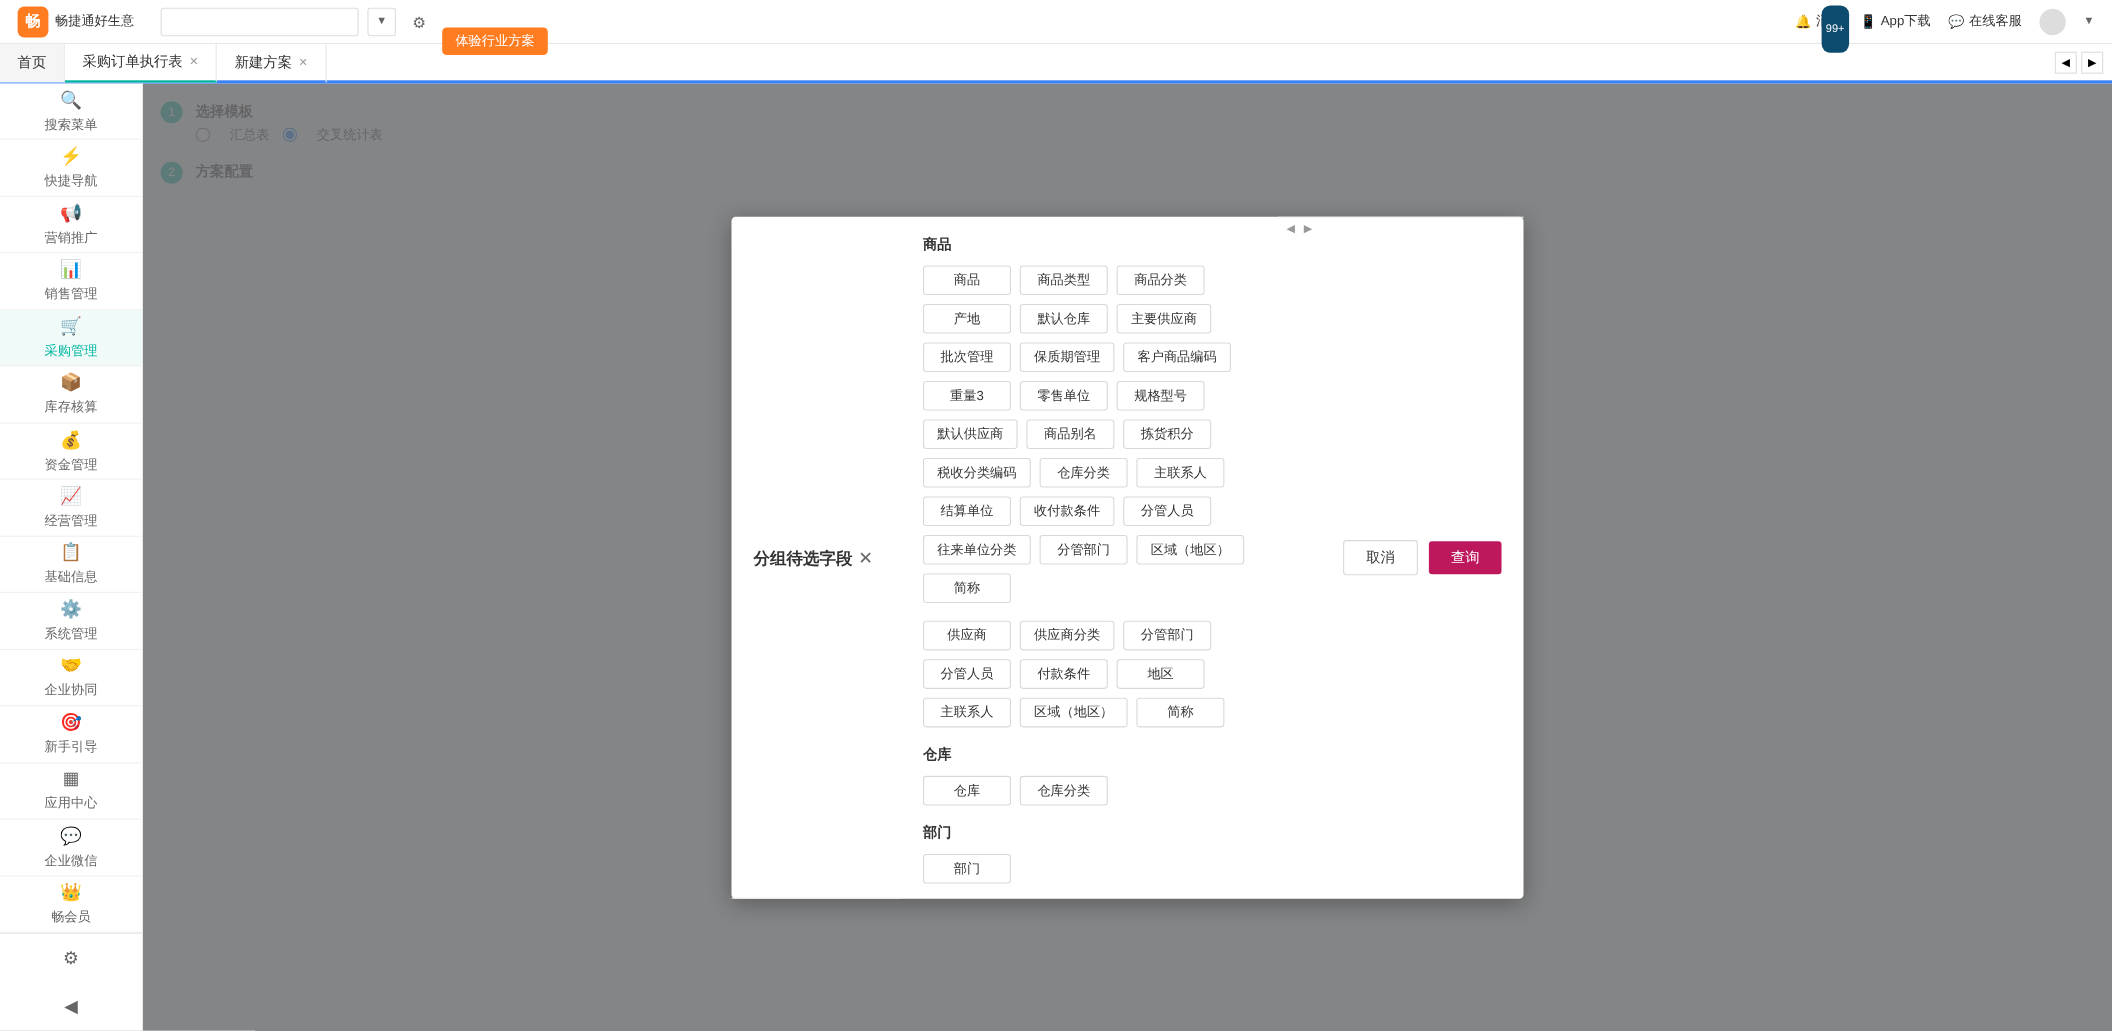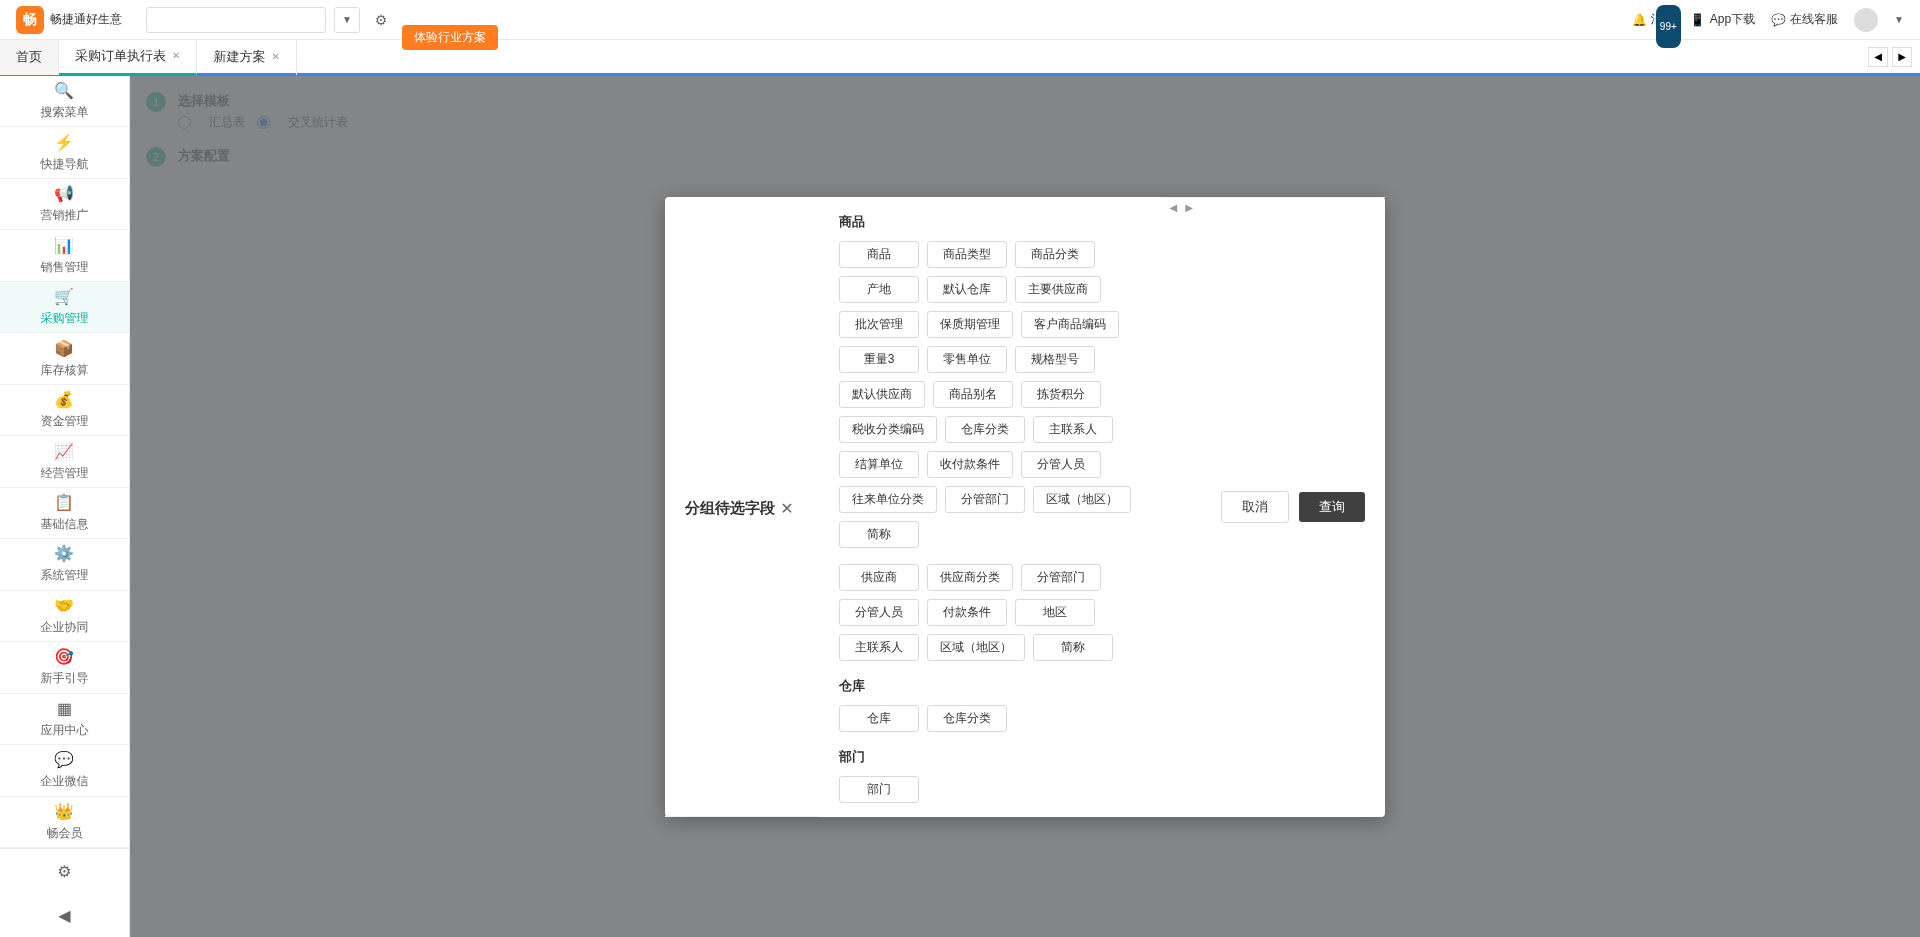--- a/index.html
+++ b/index.html
@@ -359,21 +359,21 @@
       border: 1px solid #d9d9d9;
       background: #fff;
       border-radius: 3px;
       font-size: 13px;
       cursor: pointer;
       color: #333;
     }
     .btn-confirm {
       padding: 6px 20px;
       border: none;
-      background: #404040;
+      background: #be185d;
       border-radius: 3px;
       font-size: 13px;
       cursor: pointer;
       color: #fff;
     }
   </style>
 </head>
 <body>
 
 <div class="top-header">

